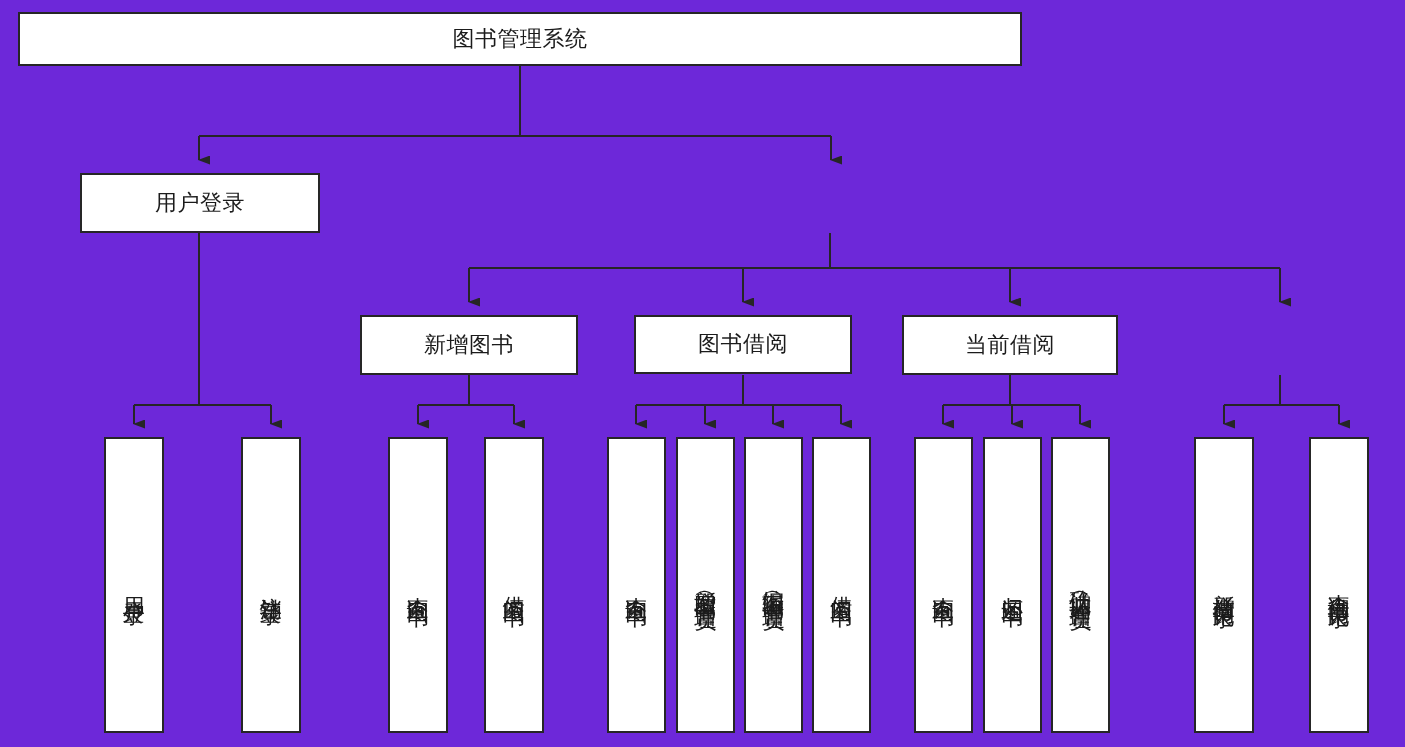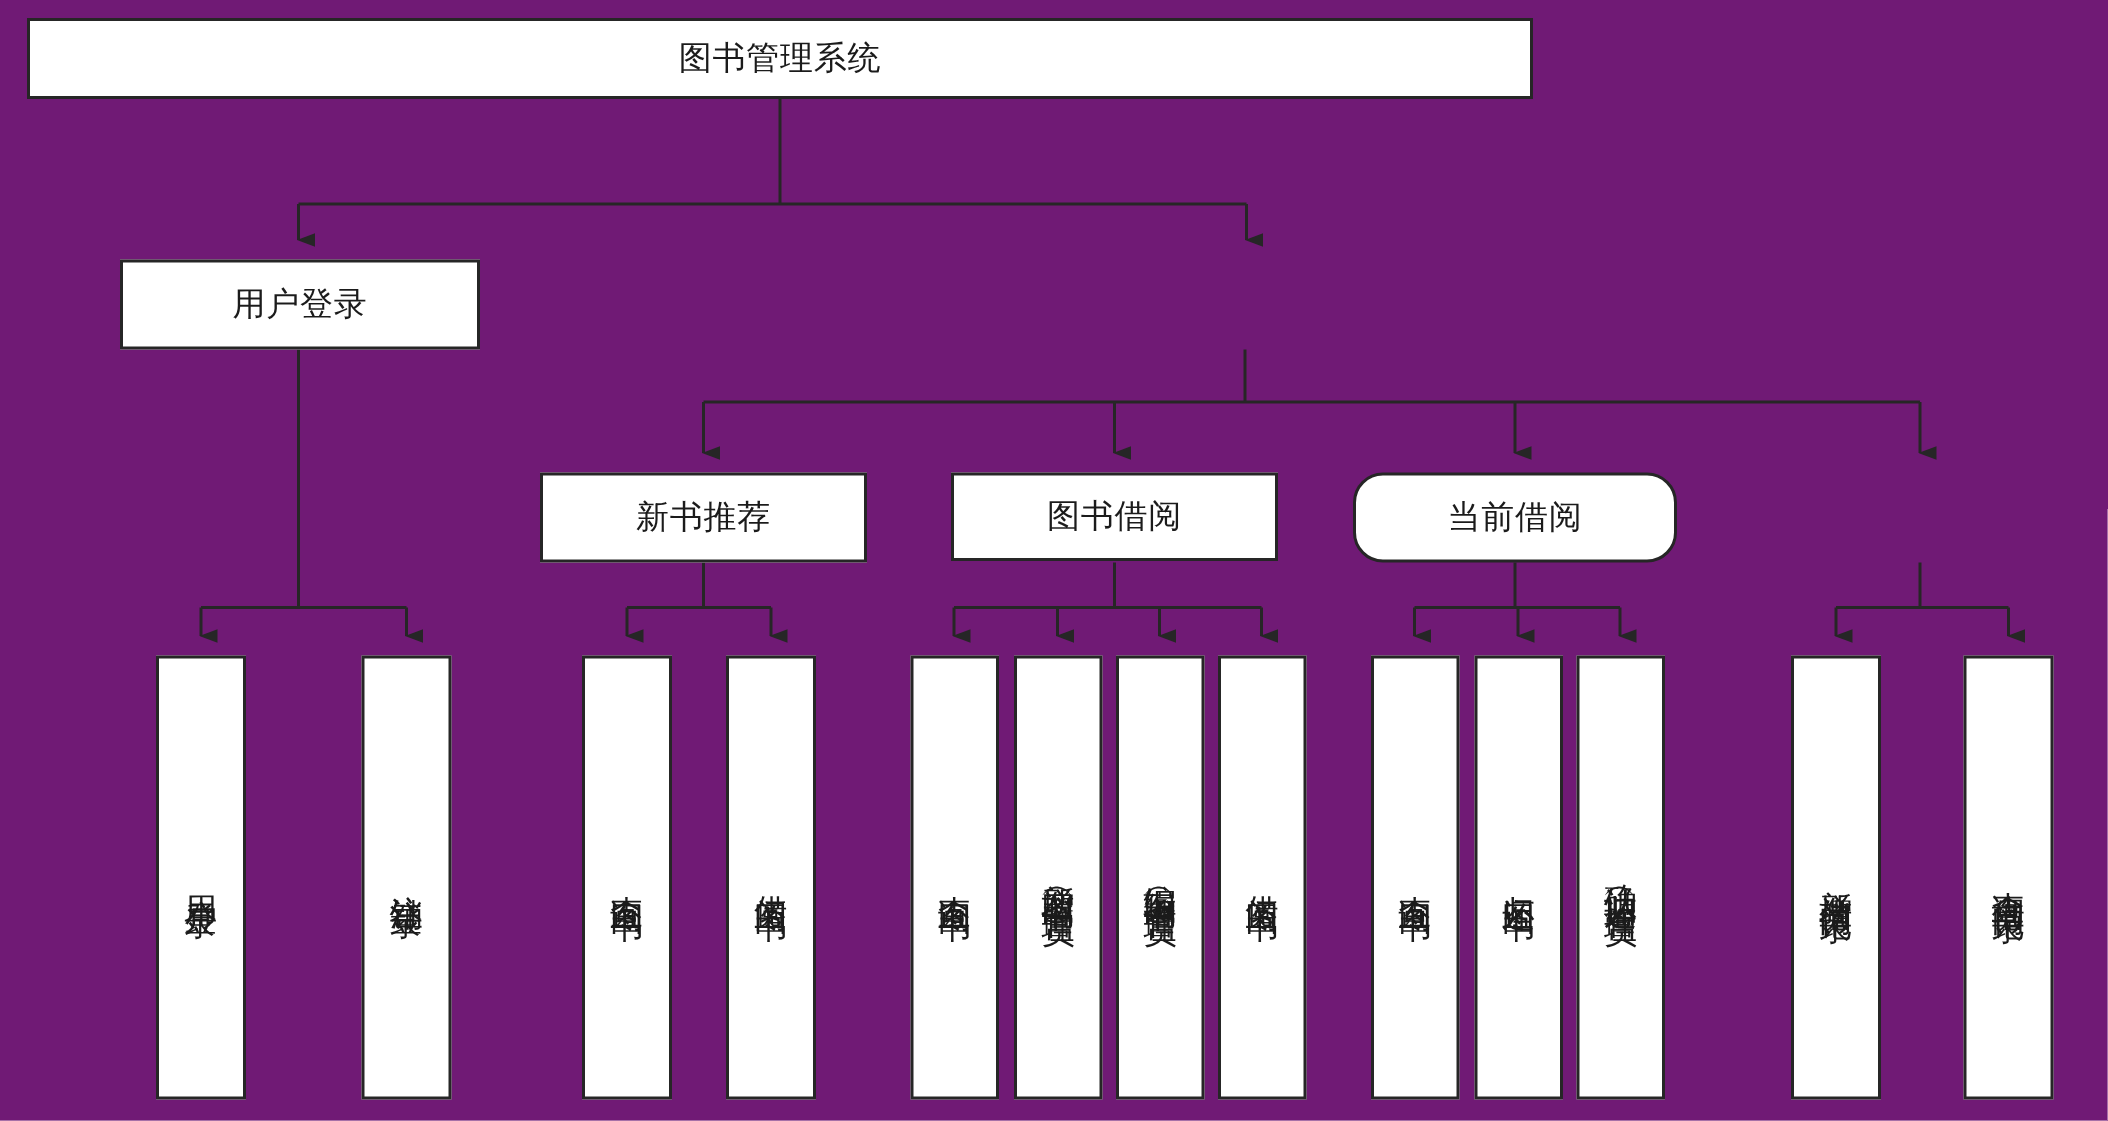--- a/index.html
+++ b/index.html
@@ -10,21 +10,21 @@
   body {
     width: 1405px;
     height: 747px;
     font-family: "Liberation Sans", sans-serif;
     overflow: hidden;
   }
   #diagram-root {
     position: relative;
     width: 1405px;
     height: 747px;
-    background: #701a75;
+    background: #6d28d9;
   }
   svg.diagram-svg {
     position: absolute;
     top: 0;
     left: 0;
     width: 1405px;
     height: 747px;
   }
   .node-box {
     position: absolute;
@@ -135,26 +135,26 @@
 
   <div class="node-box horizontal" style="left:18px;top:12px;width:1004px;height:54px;">
     <span class="node-label">图书管理系统</span>
   </div>
 
   <div class="node-box horizontal" style="left:80px;top:173px;width:240px;height:60px;">
     <span class="node-label">用户登录</span>
   </div>
 
   <div class="node-box horizontal" style="left:360px;top:315px;width:218px;height:60px;">
-    <span class="node-label">新书推荐</span>
+    <span class="node-label">新增图书</span>
   </div>
   <div class="node-box horizontal" style="left:634px;top:315px;width:218px;height:59px;">
     <span class="node-label">图书借阅</span>
   </div>
-  <div class="node-box horizontal" style="left:902px;top:315px;width:216px;height:60px;border-radius:20px;">
+  <div class="node-box horizontal" style="left:902px;top:315px;width:216px;height:60px;">
     <span class="node-label">当前借阅</span>
   </div>
 
   <div class="node-box vertical" style="left:104px;top:437px;width:60px;height:296px;">
     <span class="node-label">用户登录</span>
   </div>
   <div class="node-box vertical" style="left:241px;top:437px;width:60px;height:296px;">
     <span class="node-label">注销登录</span>
   </div>
   <div class="node-box vertical" style="left:388px;top:437px;width:60px;height:296px;">

